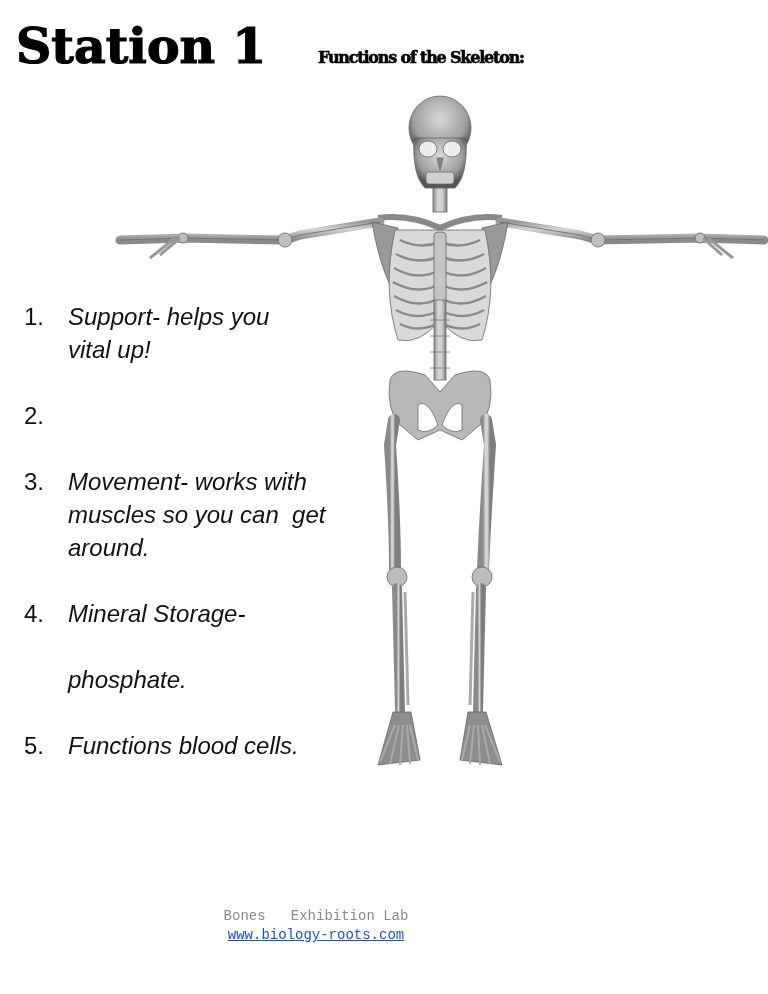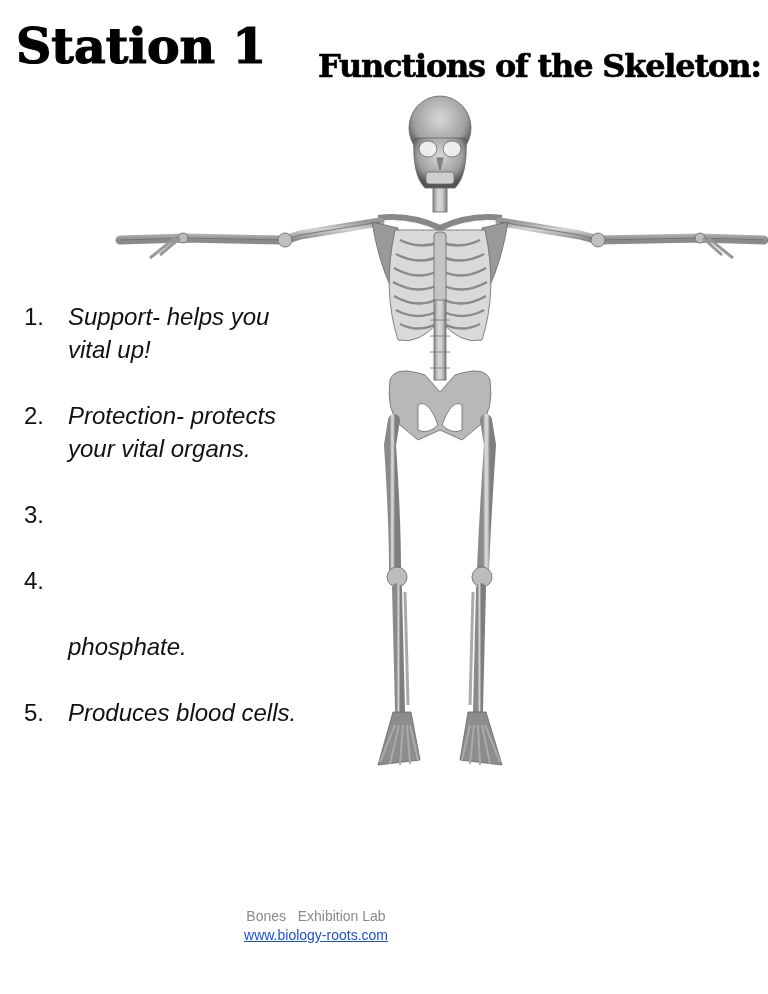--- a/index.html
+++ b/index.html
@@ -6,69 +6,73 @@
     body { width: 768px; height: 994px; position: relative; overflow: hidden; font-family: "Liberation Sans", sans-serif; }
     .station-title {
       position: absolute; left: 16px; top: 22px;
       font-family: "DejaVu Serif", serif; font-weight: 900; font-size: 48px;
       letter-spacing: 0px; color: #000; line-height: 1; 
       transform: scaleX(1.02); transform-origin: left;
       -webkit-text-stroke: 1.2px #000;
     }
     .subtitle {
       position: absolute; left: 318px; top: 50px;
-      font-family: "DejaVu Serif", serif; font-weight: 900; font-size: 32px;
+      font-family: "DejaVu Serif", serif; font-weight: 900; font-size: 16px;
       color: #000; line-height: 1; letter-spacing: -1.2px;
       -webkit-text-stroke: 0.6px #000;
     }
     .functions-list { position: absolute; left: 24px; top: 300px; width: 330px; margin: 0; padding: 0; list-style: none; }
     .fn-item { display: flex; font-family: "Liberation Sans", sans-serif; font-size: 24px; line-height: 33px; color: #111; }
     .fn-num { width: 44px; flex: none; }
     .fn-text { flex: 1; font-style: italic; }
     .skeleton { position: absolute; left: 108px; top: 92px; width: 660px; height: 690px; }
-    .footer { position: absolute; left: 0; width: 632px; text-align: center; font-family: Liberation Sans, sans-serif; font-size: 14px; }
+    .footer { position: absolute; left: 0; width: 632px; text-align: center; font-family: Liberation Mono, monospace; font-size: 14px; }
     .footer-lab { top: 908px; color: #8a8a8a; }
     .footer-link { top: 927px; color: #1d4ed8; text-decoration: underline; cursor: pointer; }
   </style>
 </head>
 <body>
 
 <div class="station-title">Station 1</div>
 <div class="subtitle">Functions of the Skeleton:</div>
 
 <ol class="functions-list">
   <li class="fn-item" style="margin-bottom:33px;">
     <span class="fn-num">1.</span>
     <span class="fn-text">
       <span>Support- helps you</span><br>
       <span>vital up!</span>
     </span>
   </li>
   <li class="fn-item" style="margin-bottom:33px;">
     <span class="fn-num">2.</span>
     <span class="fn-text">
-      <span>Protection- protects</span><br>
-      <span>your vital organs.</span>
+      <br>
     </span>
   </li>
   <li class="fn-item" style="margin-bottom:33px;">
     <span class="fn-num">3.</span>
+    <span class="fn-text">
+      <span>Movement- works with</span><br>
+      <span style="white-space:pre;">muscles so you can  get</span><br>
+      <span>around.</span>
+    </span>
   </li>
   <li class="fn-item" style="margin-bottom:33px;">
     <span class="fn-num">4.</span>
     <span class="fn-text">
-      <br>
+      <span>Mineral Storage-</span><br>
       <br>
       <span>phosphate.</span>
     </span>
   </li>
   <li class="fn-item">
     <span class="fn-num">5.</span>
     <span class="fn-text">
-      <span>Produces blood cells.</span>
+      <span>Functions blood cells.</span>
     </span>
   </li>
 </ol>
 
 <svg class="skeleton" viewBox="108 92 660 690" xmlns="http://www.w3.org/2000/svg">
   <defs>
     <linearGradient id="bone" x1="0" x2="1" y1="0" y2="0">
       <stop offset="0" stop-color="#8a8a8a"></stop>
       <stop offset="0.35" stop-color="#d6d6d6"></stop>
       <stop offset="0.65" stop-color="#cfcfcf"></stop>

